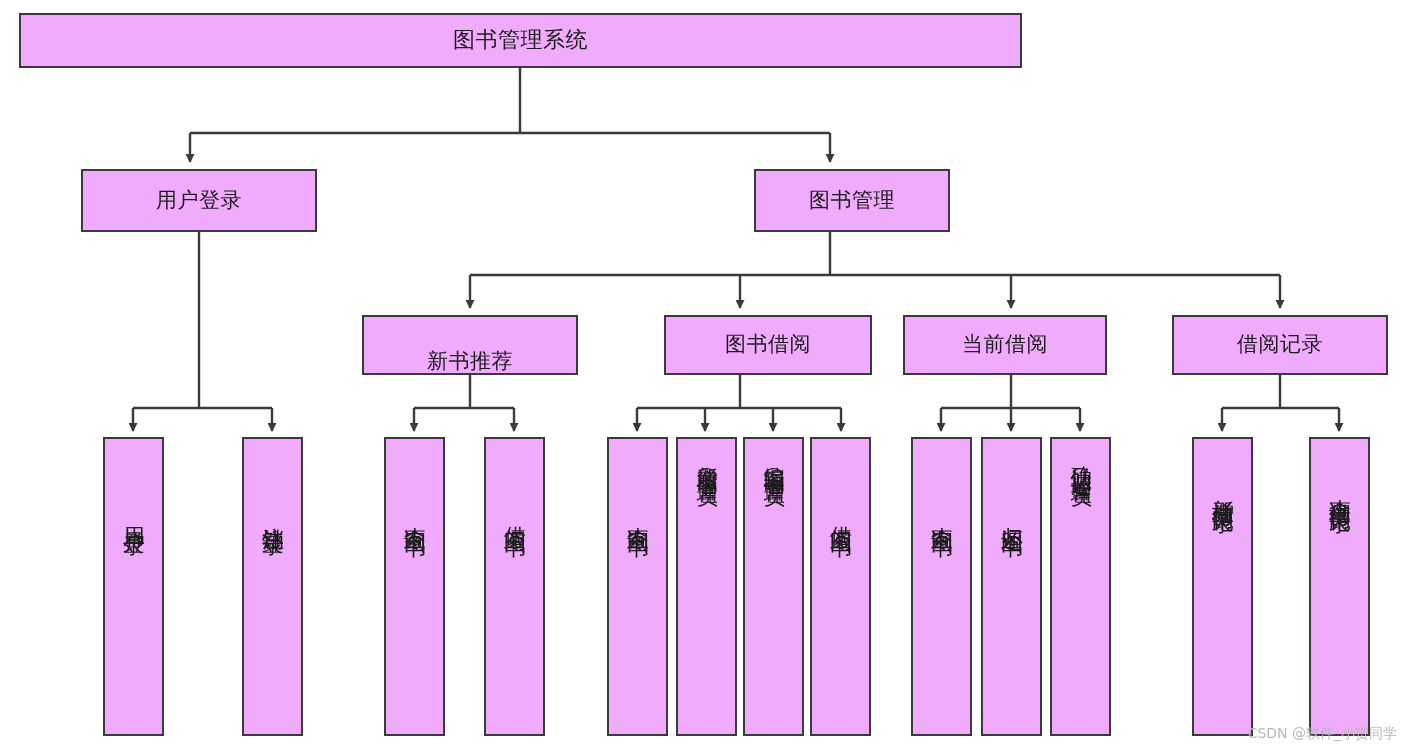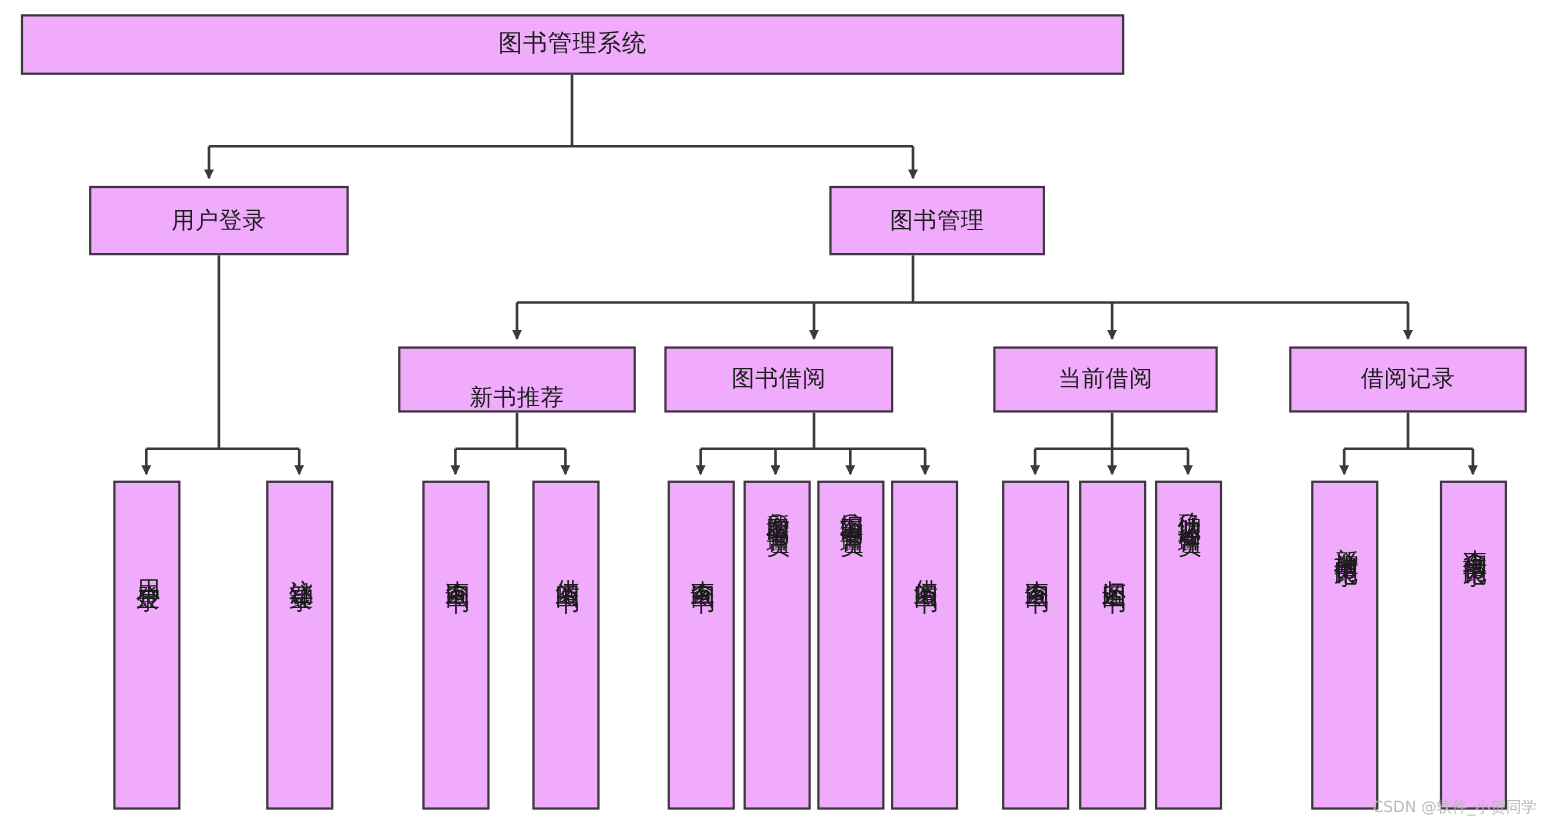--- a/index.html
+++ b/index.html
@@ -124,21 +124,21 @@
   <div class="node h" style="left:81px;top:169px;width:236px;height:63px;">
     <span class="lbl">用户登录</span>
   </div>
   <div class="node h" style="left:712px;top:169px;width:196px;height:63px;margin-left:42px;">
     <span class="lbl">图书管理</span>
   </div>
 
   <div class="node h" style="left:362px;top:315px;width:216px;height:60px;align-items:flex-end;">
     <span class="lbl">新书推荐</span>
   </div>
-  <div class="node h" style="left:604px;top:315px;width:208px;height:60px;">
+  <div class="node h" style="left:664px;top:315px;width:208px;height:60px;">
     <span class="lbl">图书借阅</span>
   </div>
   <div class="node h" style="left:903px;top:315px;width:204px;height:60px;">
     <span class="lbl">当前借阅</span>
   </div>
   <div class="node h" style="left:1172px;top:315px;width:216px;height:60px;">
     <span class="lbl">借阅记录</span>
   </div>
 
   <div class="node v" style="left:103px;top:437px;width:61px;height:299px;padding-top:70px;">

